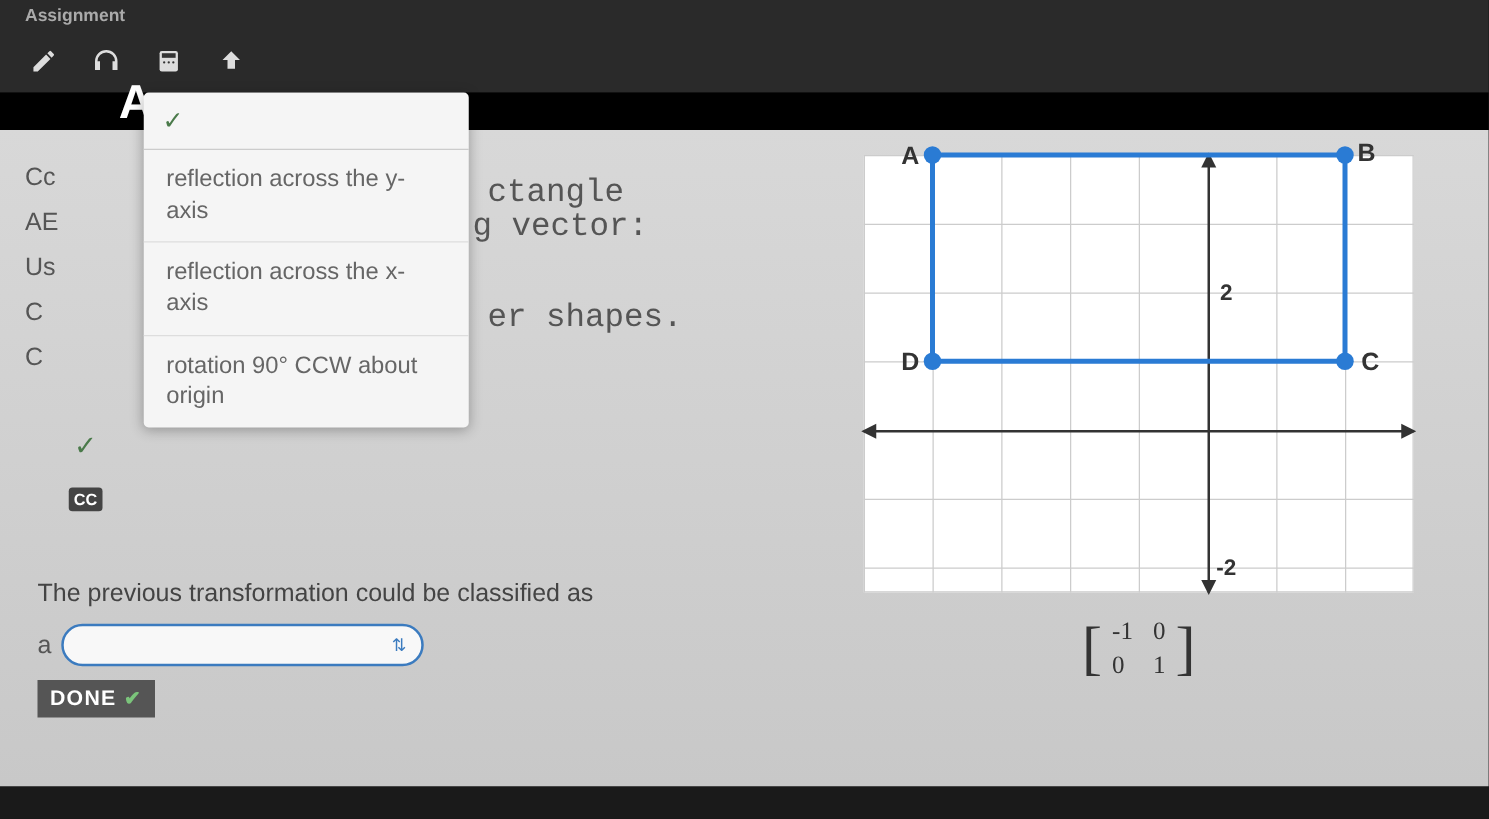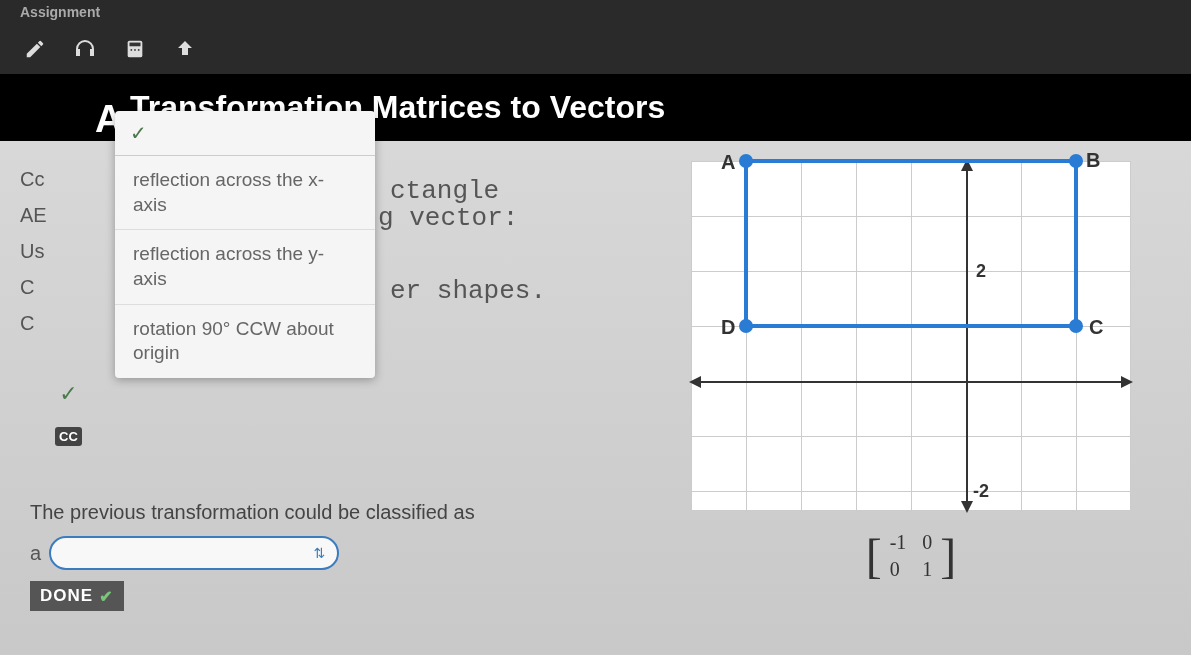--- a/index.html
+++ b/index.html
@@ -252,42 +252,41 @@
   </div>
   <div class="tool-icon">
     <svg width="24" height="24" viewBox="0 0 24 24">
         <path fill="#ddd" d="M12 4l-7 7h4v7h6v-7h4l-7-7z"></path>
       </svg>
   </div>
 </div>
 
 <div class="title-bar">
   <span class="letter-a">A</span>
-  <span>Transformation Matrices to Vectors</span>
 </div>
 
 <div class="content">
 
   <div class="left-col">
     <div>Cc</div>
     <div>AE</div>
     <div>Us</div>
     <div>C</div>
     <div>C</div>
   </div>
 
   <div class="icon-col">
     <span class="check-small">✓</span>
     <span class="cc-icon">CC</span>
   </div>
 
   <div class="dropdown">
     <div class="dropdown-header">✓</div>
+    <div class="dropdown-item">reflection across the y-axis</div>
     <div class="dropdown-item">reflection across the x-axis</div>
-    <div class="dropdown-item">reflection across the y-axis</div>
     <div class="dropdown-item">rotation 90° CCW about origin</div>
   </div>
 
   <span class="fragment-text" style="left:390px; top:35px;">ctangle</span>
   <span class="fragment-text" style="left:378px; top:62px;">g vector:</span>
   <span class="fragment-text" style="left:390px; top:135px;">er shapes.</span>
 
   <div class="question-line">The previous transformation could be classified as</div>
 
   <div class="answer-row">

